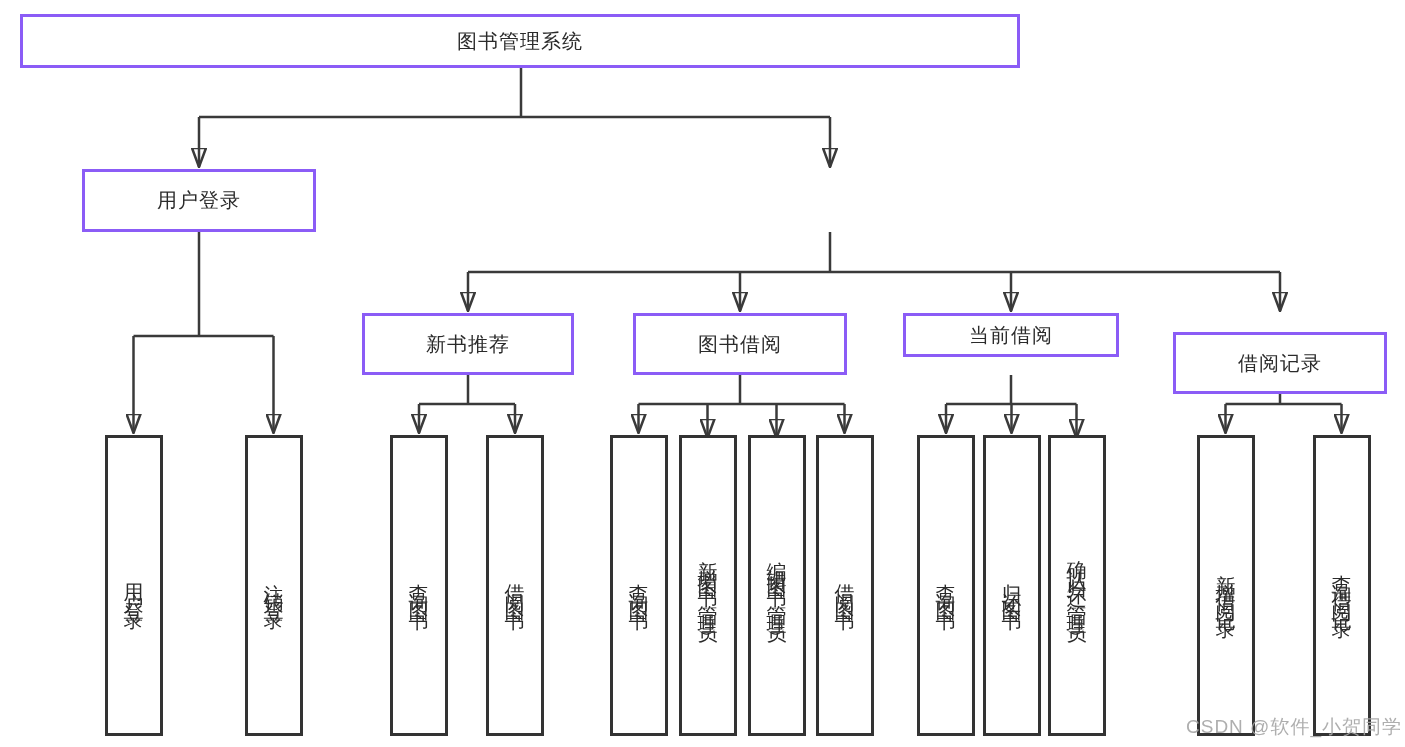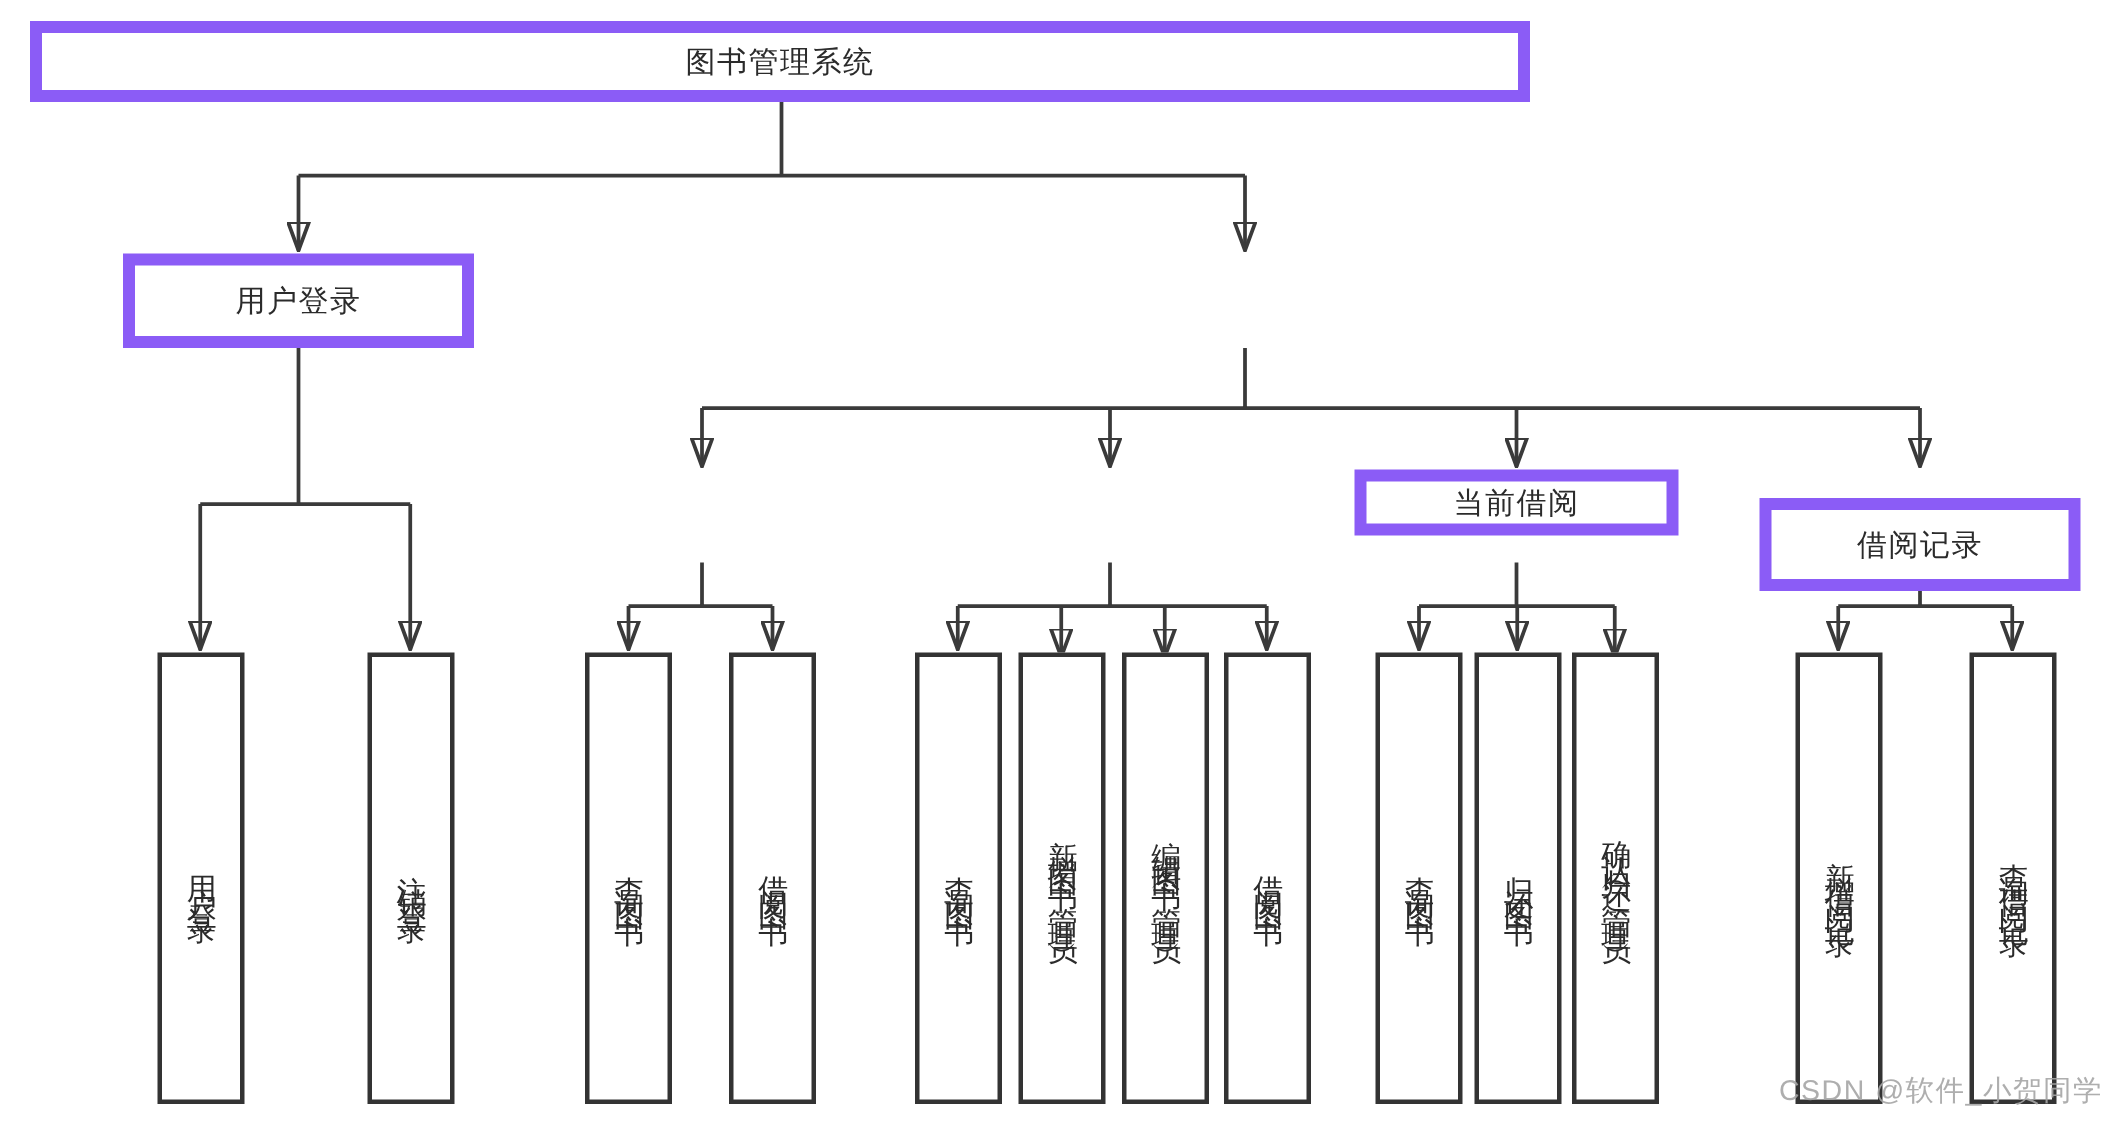--- a/index.html
+++ b/index.html
@@ -23,21 +23,21 @@
   }
   .wires path, .wires line {
     stroke: #3a3a3a;
     stroke-width: 2.5;
     fill: none;
   }
   .node {
     position: absolute;
     box-sizing: border-box;
     background: #ffffff;
-    border: 8px solid #8b5cf6;
+    border: 3px solid #8b5cf6;
     display: flex;
     align-items: center;
     justify-content: center;
     font-size: 20px;
     color: #2b2b2b;
     letter-spacing: 1px;
     white-space: nowrap;
   }
   .leaf {
     position: absolute;
@@ -126,20 +126,22 @@
       <path d="M1280,375 V404 M1225.5,404 H1341.5"></path>
       <line x1="1225.5" y1="404" x2="1225.5" y2="433" marker-end="url(#arw)"></line>
       <line x1="1341.5" y1="404" x2="1341.5" y2="433" marker-end="url(#arw)"></line>
     </g>
   </svg>
 
   <div class="node" style="left:20px; top:14px; width:1000px; height:54px;">图书管理系统</div>
 
   <div class="node" style="left:82px; top:169px; width:234px; height:63px;">用户登录</div>
 
+  <div class="node" style="left:362px; top:313px; width:212px; height:62px;">新书推荐</div>
+  <div class="node" style="left:633px; top:313px; width:214px; height:62px;">图书借阅</div>
   <div class="node" style="left:903px; top:313px; width:216px; height:44px;">当前借阅</div>
   <div class="node" style="left:1173px; top:313px; width:214px; height:62px;margin-top:19px;">借阅记录</div>
 
   <div class="leaf" style="left:105px;">
     <span class="vtext">用户登录</span>
   </div>
   <div class="leaf" style="left:245px;">
     <span class="vtext">注销登录</span>
   </div>
 

